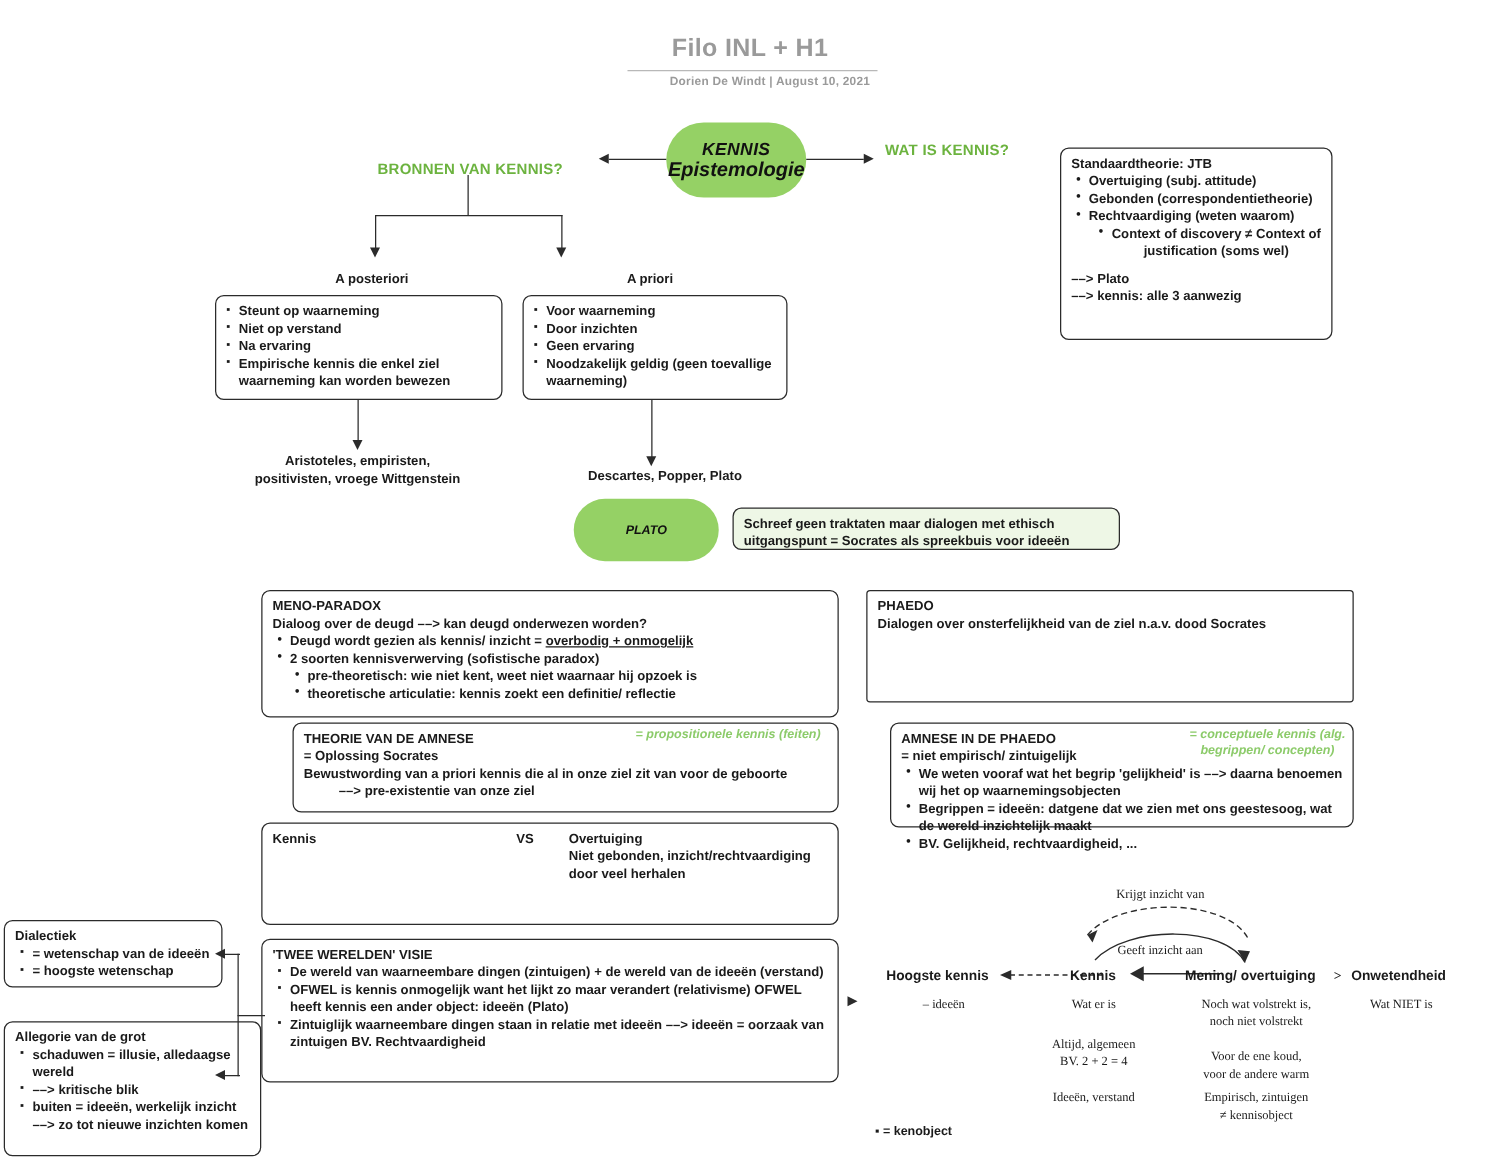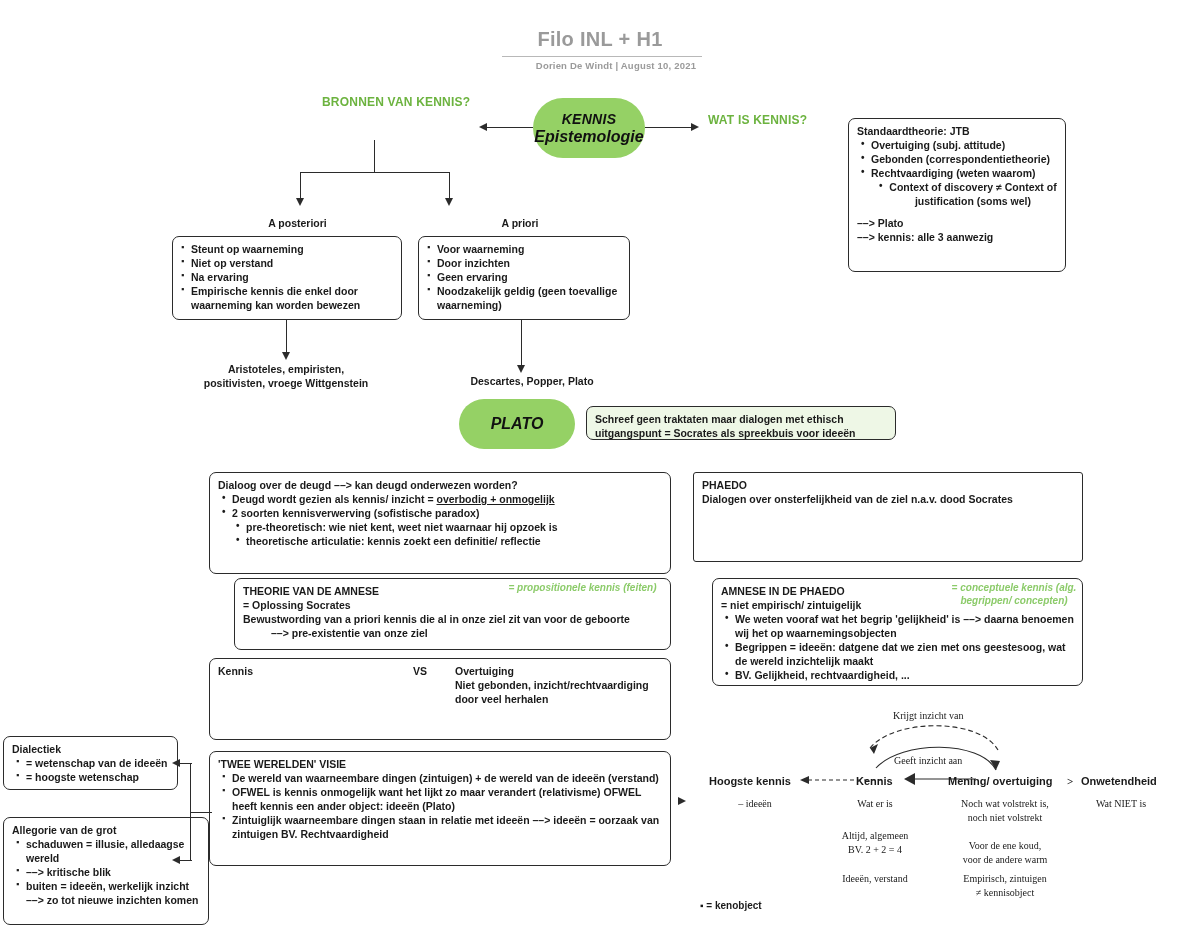--- a/index.html
+++ b/index.html
@@ -69,21 +69,21 @@
     background:#92d050;
     background:#95d165;
     border-radius:34px;
     display:flex;flex-direction:column;
     align-items:center;justify-content:center;
     font-style:italic;font-weight:bold;color:#111;
   }
   #kennis-pill{top:98px;left:533px;width:112px;height:60px;}
   #kennis-pill .l1{font-size:14px;letter-spacing:.3px;}
   #kennis-pill .l2{font-size:16px;margin-top:1px;}
-  #plato-pill{top:399px;left:459px;width:116px;height:50px;font-size:16px;}
+  #plato-pill{top:399px;left:459px;width:116px;height:50px;font-size:10px;}
   
   .green-head{
     font-size:12px;font-weight:bold;color:#6aaa3a;color:#6cb33f;letter-spacing:.2px;
   }
   .green-note{
     font-size:10px;font-weight:bold;font-style:italic;color:#8ccb6a;
     line-height:1.25;text-align:center;
   }
   
   .cap{font-size:10.5px;font-weight:bold;text-align:center;line-height:1.3;}
@@ -106,21 +106,21 @@
 <div class="abs" id="title-rule"></div>
 <div class="abs" id="doc-subtitle">Dorien De Windt  |  August 10, 2021</div>
 
 <div class="abs pill" id="kennis-pill">
   <div class="l1">KENNIS</div>
   <div class="l2">Epistemologie</div>
 </div>
 
 <div class="abs hl" style="top:127px;left:487px;width:46px;"></div>
 <div class="abs arrow-l" style="top:123px;left:479px;"></div>
-<div class="abs green-head" style="top:95px;left:302px;margin-left:20px;">BRONNEN VAN KENNIS?</div>
+<div class="abs green-head" style="top:128px;left:302px;">BRONNEN VAN KENNIS?</div>
 
 <div class="abs hl" style="top:127px;left:645px;width:46px;"></div>
 <div class="abs arrow-r" style="top:123px;left:691px;"></div>
 <div class="abs green-head" style="top:113px;left:708px;">WAT IS KENNIS?</div>
 
 <div class="abs vl" style="top:140px;left:374px;height:32px;"></div>
 <div class="abs hl" style="top:172px;left:300px;width:150px;"></div>
 <div class="abs vl" style="top:172px;left:300px;height:28px;"></div>
 <div class="abs vl" style="top:172px;left:449px;height:28px;"></div>
 <div class="abs arrow-d" style="top:198px;left:296px;"></div>
@@ -140,21 +140,21 @@
   <div>––&gt; Plato</div>
   <div>––&gt; kennis: alle 3 aanwezig</div>
 </div>
 
 <div class="abs cap" style="top:217px;left:195px;width:205px;">A posteriori</div>
 <div class="abs box" id="aposteriori-box" style="top:236px;left:172px;width:230px;height:84px;">
   <ul class="b">
     <li>Steunt op waarneming</li>
     <li>Niet op verstand</li>
     <li>Na ervaring</li>
-    <li>Empirische kennis die enkel door waarneming kan worden bewezen</li>
+    <li>Empirische kennis die enkel ziel waarneming kan worden bewezen</li>
   </ul>
 </div>
 <div class="abs vl" style="top:320px;left:286px;height:34px;"></div>
 <div class="abs arrow-d" style="top:352px;left:282px;"></div>
 <div class="abs cap" style="top:363px;left:196px;width:180px;">Aristoteles, empiristen, positivisten, vroege Wittgenstein</div>
 
 <div class="abs cap" style="top:217px;left:420px;width:200px;">A priori</div>
 <div class="abs box" id="apriori-box" style="top:236px;left:418px;width:212px;height:84px;">
   <ul class="b">
     <li>Voor waarneming</li>
@@ -168,20 +168,21 @@
 <div class="abs cap" style="top:375px;left:437px;width:190px;">Descartes, Popper, Plato</div>
 
 <div class="abs pill" id="plato-pill">
   <div>PLATO</div>
 </div>
 <div class="abs greenbox" style="top:406px;left:586px;width:310px;height:34px;">
   <div>Schreef geen traktaten maar dialogen met ethisch uitgangspunt = Socrates als spreekbuis voor ideeën</div>
 </div>
 
 <div class="abs box" id="meno-box" style="top:472px;left:209px;width:462px;height:102px;">
+  <div>MENO-PARADOX</div>
   <div>Dialoog over de deugd ––&gt; kan deugd onderwezen worden?</div>
   <ul class="b2" style="padding-left:4px;">
     <li><span>Deugd wordt gezien als kennis/ inzicht = </span><span class="u">overbodig + onmogelijk</span></li>
     <li>2 soorten kennisverwerving (sofistische paradox)</li>
   </ul>
   <ul class="b2" style="padding-left:18px;">
     <li>pre-theoretisch: wie niet kent, weet niet waarnaar hij opzoek is</li>
     <li>theoretische articulatie: kennis zoekt een definitie/ reflectie</li>
   </ul>
 </div>
@@ -214,21 +215,21 @@
     <li>OFWEL is kennis onmogelijk want het lijkt zo maar verandert (relativisme) OFWEL heeft kennis een ander object: ideeën (Plato)</li>
     <li>Zintuiglijk waarneembare dingen staan in relatie met ideeën ––&gt; ideeën = oorzaak van zintuigen BV. Rechtvaardigheid</li>
   </ul>
 </div>
 
 <div class="abs box-plain" id="phaedo-box" style="top:472px;left:693px;width:390px;height:90px;border-radius:3px;">
   <div>PHAEDO</div>
   <div>Dialogen over onsterfelijkheid van de ziel n.a.v. dood Socrates</div>
 </div>
 
-<div class="abs box" id="amnese-phaedo-box" style="top:578px;left:712px;width:371px;height:108px;">
+<div class="abs box" id="amnese-phaedo-box" style="top:578px;left:712px;width:371px;height:84px;">
   <div>AMNESE IN DE PHAEDO</div>
   <div>= niet empirisch/ zintuigelijk</div>
   <ul class="b2" style="padding-left:4px;">
     <li>We weten vooraf wat het begrip 'gelijkheid' is ––&gt; daarna benoemen wij het op waarnemingsobjecten</li>
     <li>Begrippen = ideeën: datgene dat we zien met ons geestesoog, wat de wereld inzichtelijk maakt</li>
     <li>BV. Gelijkheid, rechtvaardigheid, ...</li>
   </ul>
 </div>
 <div class="abs green-note" style="top:582px;left:944px;width:140px;">= conceptuele kennis (alg. begrippen/ concepten)</div>
 

